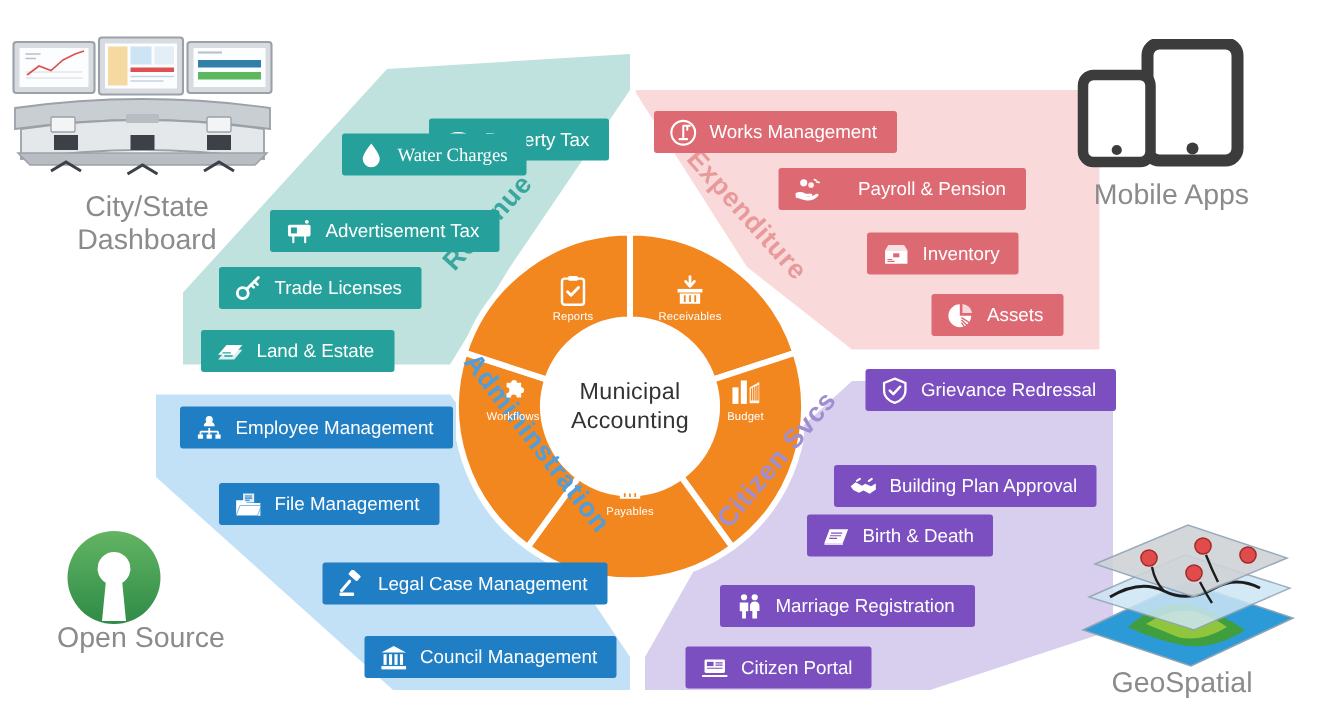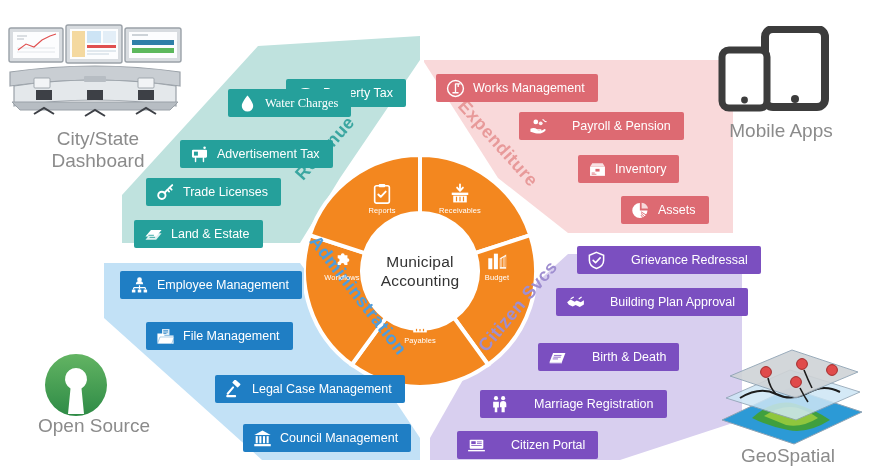--- a/index.html
+++ b/index.html
@@ -108,21 +108,21 @@
     width: 19px;
     height: 19px;
     flex: 0 0 19px;
     margin-right: 8px;
     display: inline-block;
   }
   .pill .p-label { display: inline-block; }
   .pill.teal   { background: #25a09b; }
   .pill.red    { background: #dd6a72; }
   .pill.blue   { background: #1f7ec4; }
-  .pill.purple { background: #7b4fc0; gap: 17px; }
+  .pill.purple { background: #7b4fc0; }
 
   
   .corner-caption {
     position: absolute;
     color: #8b8b8b;
     font-size: 19px;
     text-align: center;
     line-height: 1.18;
     white-space: pre-line;
     z-index: 2;
@@ -376,21 +376,21 @@
   </div>
 
   <div class="pill purple" style="left:577px; top:246px;">
     <svg class="p-icon" viewBox="0 0 24 24">
       <path d="M12 1.8 L21 5.4 v6.4 c0 5-3.8 8.8-9 10.4 c-5.2-1.6-9-5.4-9-10.4 V5.4 Z" fill="none" stroke="#fff" stroke-width="1.9"></path>
       <path d="M7.8 11.8 l3 3 L16.6 8.6" fill="none" stroke="#fff" stroke-width="2.1" stroke-linecap="round" stroke-linejoin="round"></path>
     </svg>
     <span class="p-label">Grievance Redressal</span>
   </div>
 
-  <div class="pill purple" style="left:556px; top:288px;">
+  <div class="pill purple" style="left:556px; top:310px;">
     <svg class="p-icon" viewBox="0 0 24 24">
       <path d="M1.4 11.6 L5.6 8.2 L11 11.2 L13.6 9.4 L18.6 11.6 L22.6 9.2 L22.6 14.4 L17.4 17.8
                L12.2 15.2 L8.4 17 L3.6 14.8 Z" fill="#fff"></path>
       <path d="M6.6 7 l2.6-1.6 M16.6 7.2 l2.6-1.8" stroke="#fff" stroke-width="1.7" stroke-linecap="round"></path>
     </svg>
     <span class="p-label">Building Plan Approval</span>
   </div>
 
   <div class="pill purple" style="left:538px; top:343px;">
     <svg class="p-icon" viewBox="0 0 24 24">

